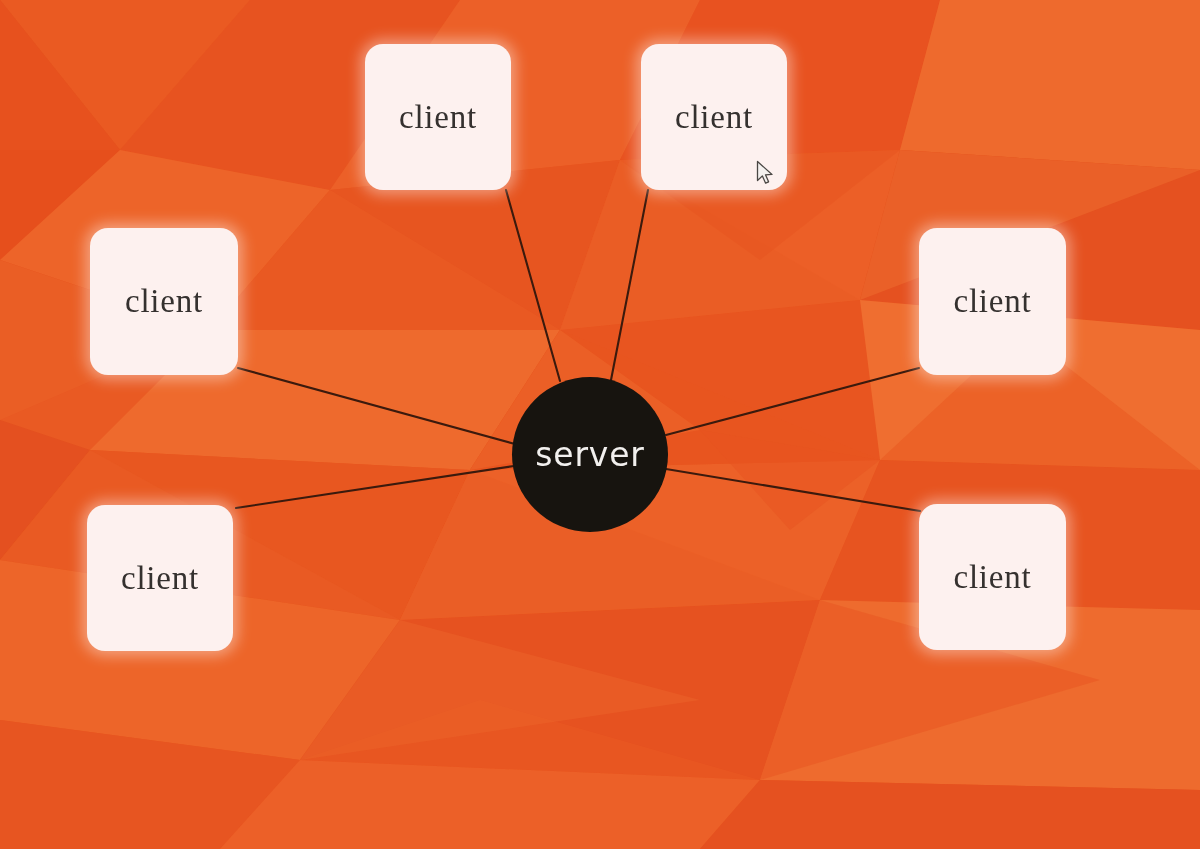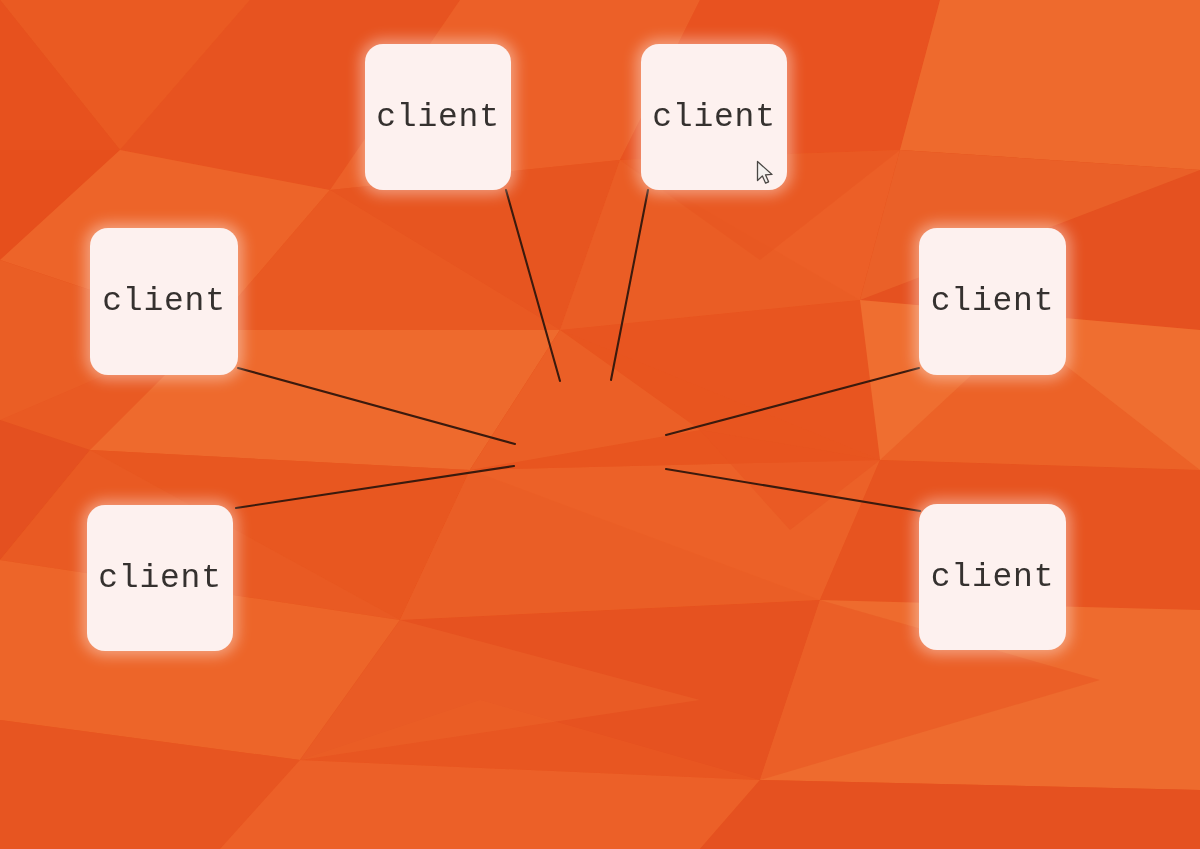--- a/index.html
+++ b/index.html
@@ -36,21 +36,21 @@
   .node-client {
     position: absolute;
     background: #fdf1ef;
     border-radius: 18px;
     display: flex;
     align-items: center;
     justify-content: center;
     box-shadow: 0 0 14px 5px rgba(255, 245, 242, 0.42);
   }
   .node-client .node-label {
-    font-family: Liberation Mono, monospace;
+    font-family: Liberation Serif, serif;
     font-size: 33px;
     font-weight: 400;
     letter-spacing: 0.8px;
     color: #35312f;
     line-height: 1;
     white-space: nowrap;
   }
   #node-server {
     position: absolute;
     left: 512px;
@@ -159,18 +159,21 @@
   </div>
 
   <div class="node-client" style="left:87px; top:505px; width:146px; height:146px;">
     <span class="node-label">client</span>
   </div>
 
   <div class="node-client" style="left:919px; top:504px; width:147px; height:146px;">
     <span class="node-label">client</span>
   </div>
 
+  <div id="node-server">
+    <span class="node-label">server</span>
+  </div>
 
   <svg id="cursor" viewBox="0 0 20 26" aria-hidden="true">
     <path d="M2.5 1.5 L2.5 20.5 L7.4 15.9 L10.6 23.2 L13.6 21.8 L10.5 14.8 L17.0 14.4 Z" fill="#f4f1ef" stroke="#4a4744" stroke-width="1.3" stroke-linejoin="round"></path>
   </svg>
 
 </div>
 
 </body></html>

